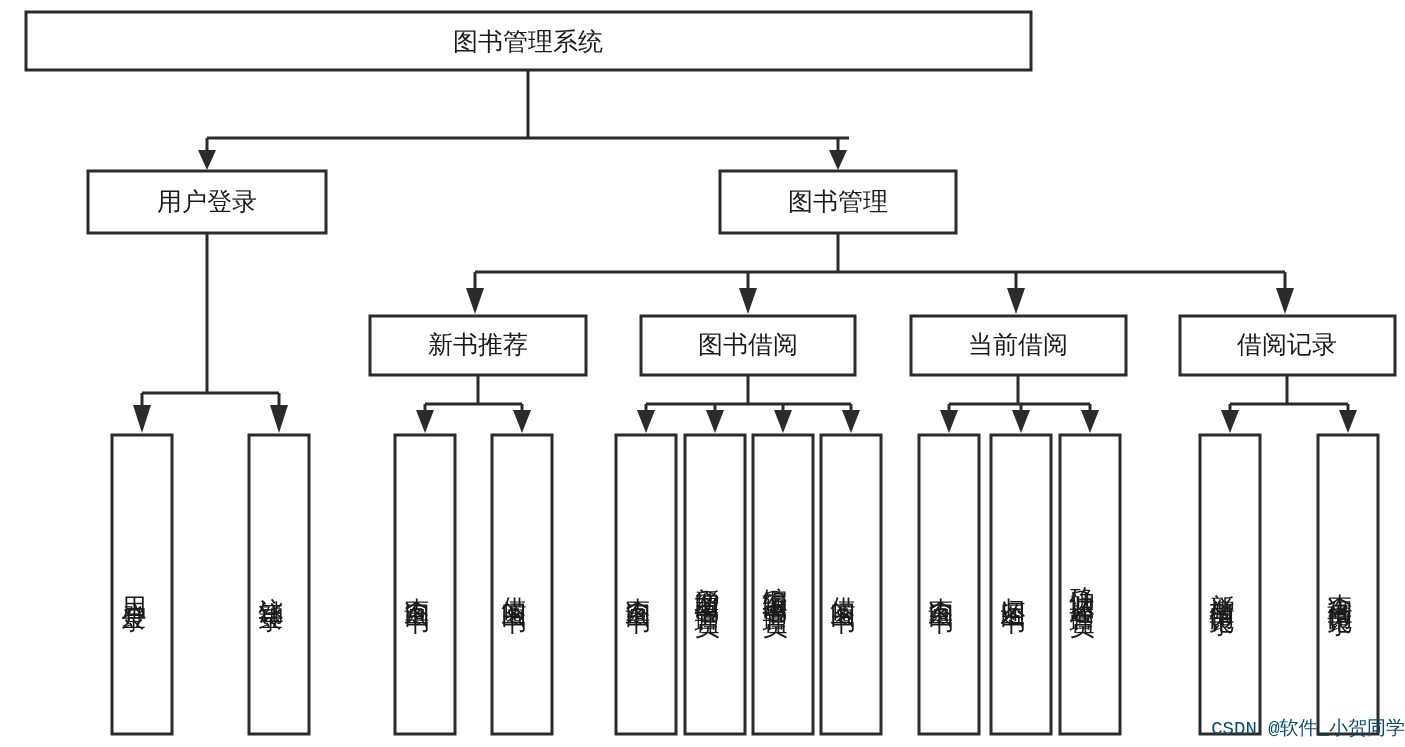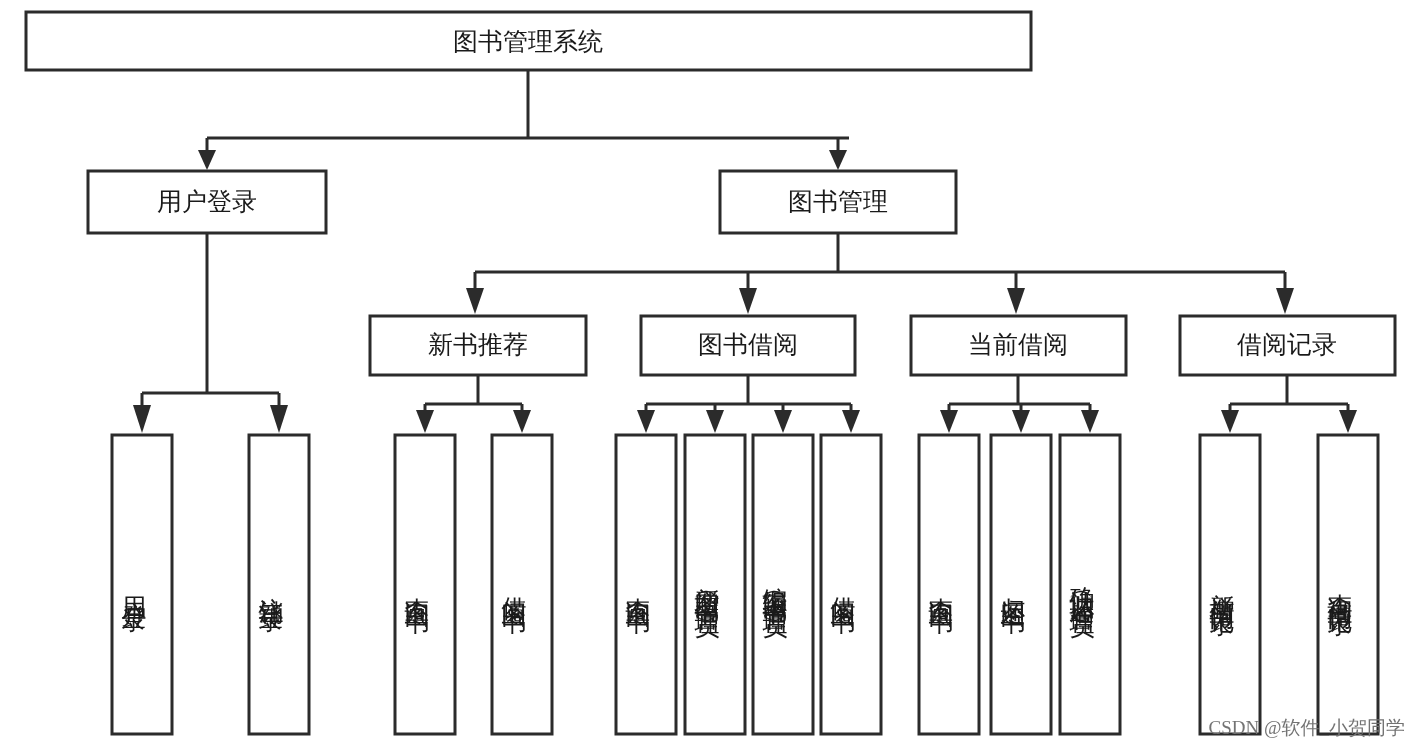--- a/index.html
+++ b/index.html
@@ -62,23 +62,23 @@
     display: flex;
     align-items: center;
     justify-content: center;
     pointer-events: none;
     user-select: none;
   }
   .watermark {
     position: absolute;
     right: 8px;
     bottom: 6px;
-    font-family: Liberation Serif, serif;
+    font-family: Liberation Mono, monospace;
     font-size: 19px;
-    color: #737373;
+    color: #0c4a6e;
     white-space: nowrap;
     user-select: none;
   }
 </style>
 </head>
 <body>
 
 <div id="diagram-root">
 
   <svg class="canvas" viewBox="0 0 1405 747" xmlns="http://www.w3.org/2000/svg">

